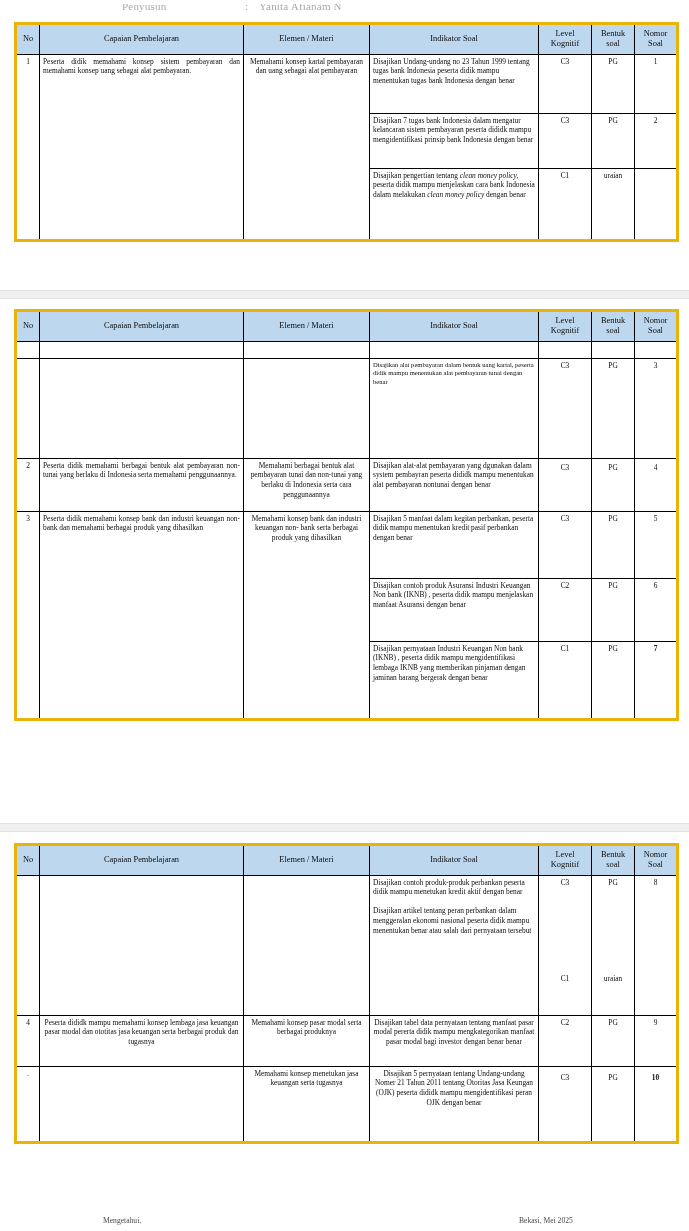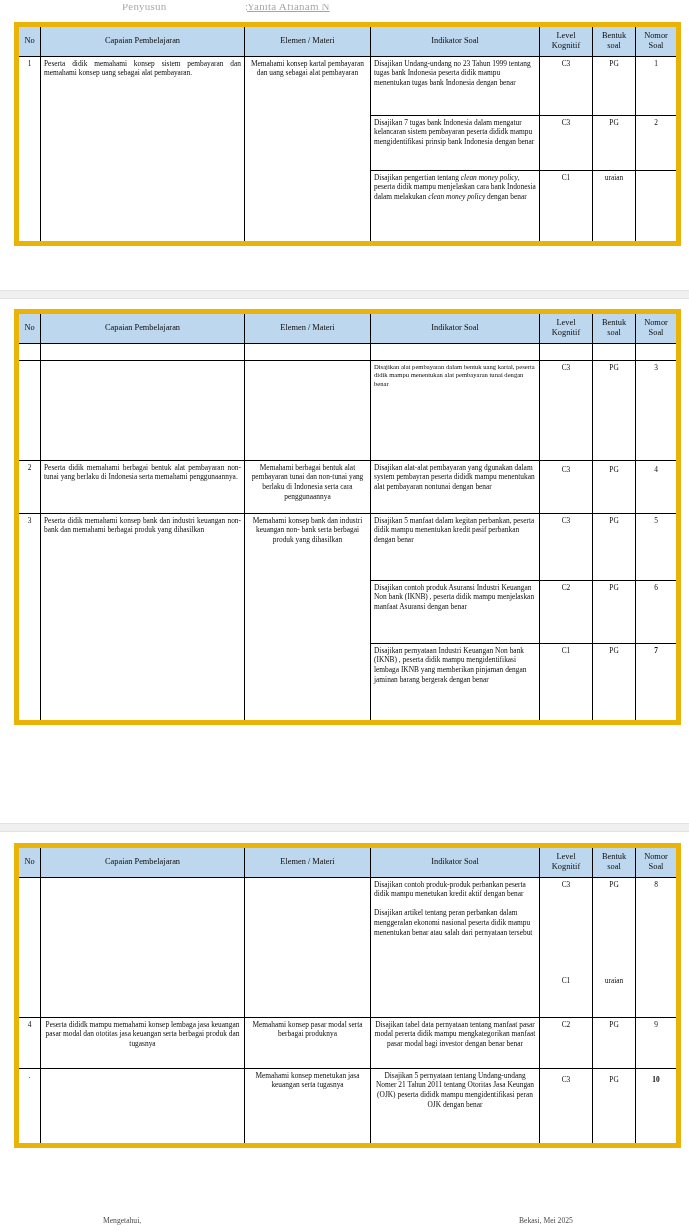--- a/index.html
+++ b/index.html
@@ -21,34 +21,34 @@
     color:#3a3a3a;
     letter-spacing:.2px;
     white-space:nowrap;
     opacity:.45;
     overflow:hidden;
     height:9px;
     margin-left:23px;
   }
   .cutline .a{position:absolute;left:99px;top:-4px;}
   .cutline .b{position:absolute;left:222px;top:-4px;}
-  .cutline .c{position:absolute;left:224px;top:-4px;text-decoration:underline;}
+  .cutline .c{position:absolute;left:236px;top:-4px;}
 
   .pagebreak{
     position:absolute;left:0;width:689px;height:7px;
     background:#f0f0f0;border-top:1px solid #e2e2e2;border-bottom:1px solid #e2e2e2;
   }
 
   table.kisi{
     position:absolute;
     border-collapse:collapse;
     table-layout:fixed;
     width:662px;
     left:14px;
-    border:5px solid #eab308;
+    border:3px solid #eab308;
   }
   table.kisi td, table.kisi th{
     border:1px solid #000;
     padding:2px 3px;
     vertical-align:top;
     font-size:7.4px;
     line-height:1.32;
     font-weight:normal;
   }
   table.kisi thead th{

